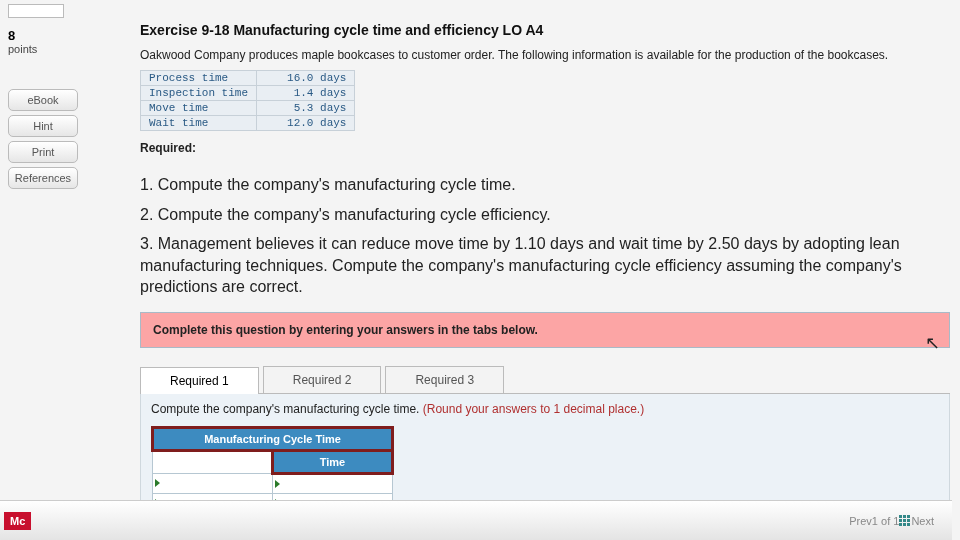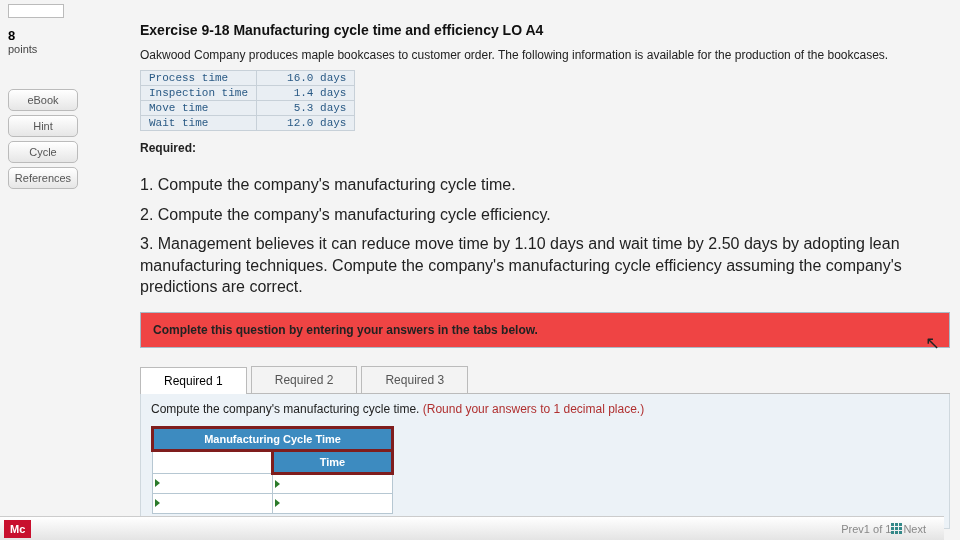--- a/index.html
+++ b/index.html
@@ -81,33 +81,33 @@
     padding: 1px 8px;
   }
   table.data td.val { text-align: right; padding-left: 30px; }
   .req-head {
     font-weight: bold;
     margin-bottom: 19px;
   }
   .req-list div { font-size: 16px; line-height: 1.35; margin-top: 8px; }
   .instr-bar {
     margin-top: 14px;
-    background: #ef4444;
+    background: #fca5a5;
     border: 1px solid #a8bac7;
     padding: 10px 12px;
     font-weight: bold;
     font-size: 12px;
   }
   .tabs {
     margin-top: 18px;
     border-bottom: 1px solid #bbb;
     display: flex;
   }
   .tab {
-    padding: 6px 23px;
+    padding: 6px 29px;
     font-size: 12px;
     color: #555;
     background: #f3f3f3;
     border: 1px solid #bbb;
     border-bottom: none;
     margin-right: 4px;
     cursor: pointer;
   }
   .tab.active {
     background: #fff;
@@ -144,22 +144,22 @@
   }
   table.mct td .cursor {
     display:inline-block; width:0;height:0;
     border-top:4px solid transparent;
     border-bottom:4px solid transparent;
     border-left:5px solid #2a7a2a;
     margin-left:2px;
   }
   .footer {
     position:absolute;
-    bottom:0; left:0; right:16px;
-    height:24px;
+    bottom:0; left:0; right:8px;
+    height:40px;
     background:linear-gradient(#fff,#e4e4e4);
     border-top:1px solid #ccc;
     display:flex;
     align-items:center;
     font-size:11px;
     color:#666;
   }
   .mc-badge {
     background:#c8102e;
     color:#fff;
@@ -203,21 +203,21 @@
 
   <div class="left-col">
     <div class="qnum-box"></div>
     <div class="points-row">
       <b>8</b>
       <span>points</span>
     </div>
     <div class="side-links">
       <a class="side-btn">eBook</a>
       <a class="side-btn">Hint</a>
-      <a class="side-btn">Cycle</a>
+      <a class="side-btn">Print</a>
       <a class="side-btn">References</a>
     </div>
   </div>
 
   <div class="main">
     <h2 class="title">Exercise 9-18 Manufacturing cycle time and efficiency LO A4</h2>
     <div class="intro">Oakwood Company produces maple bookcases to customer order. The following information is available for the production of the bookcases.</div>
 
     <table class="data">
       <tbody>

